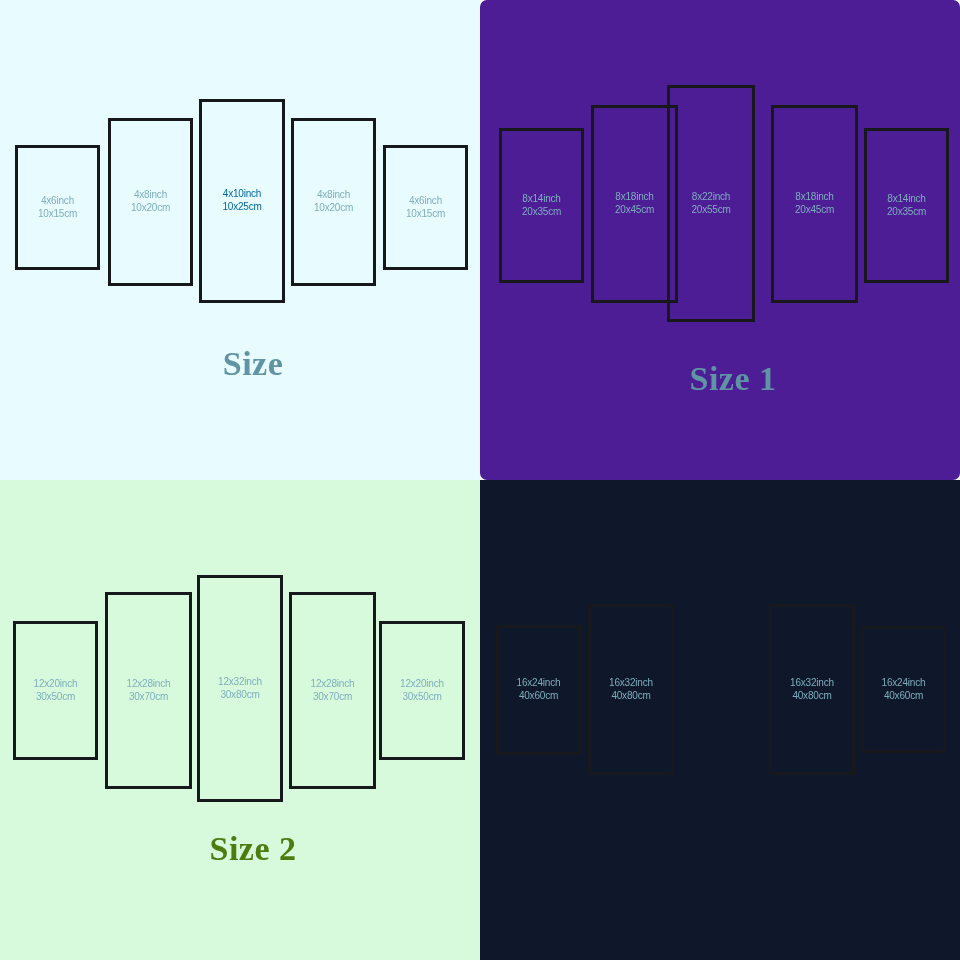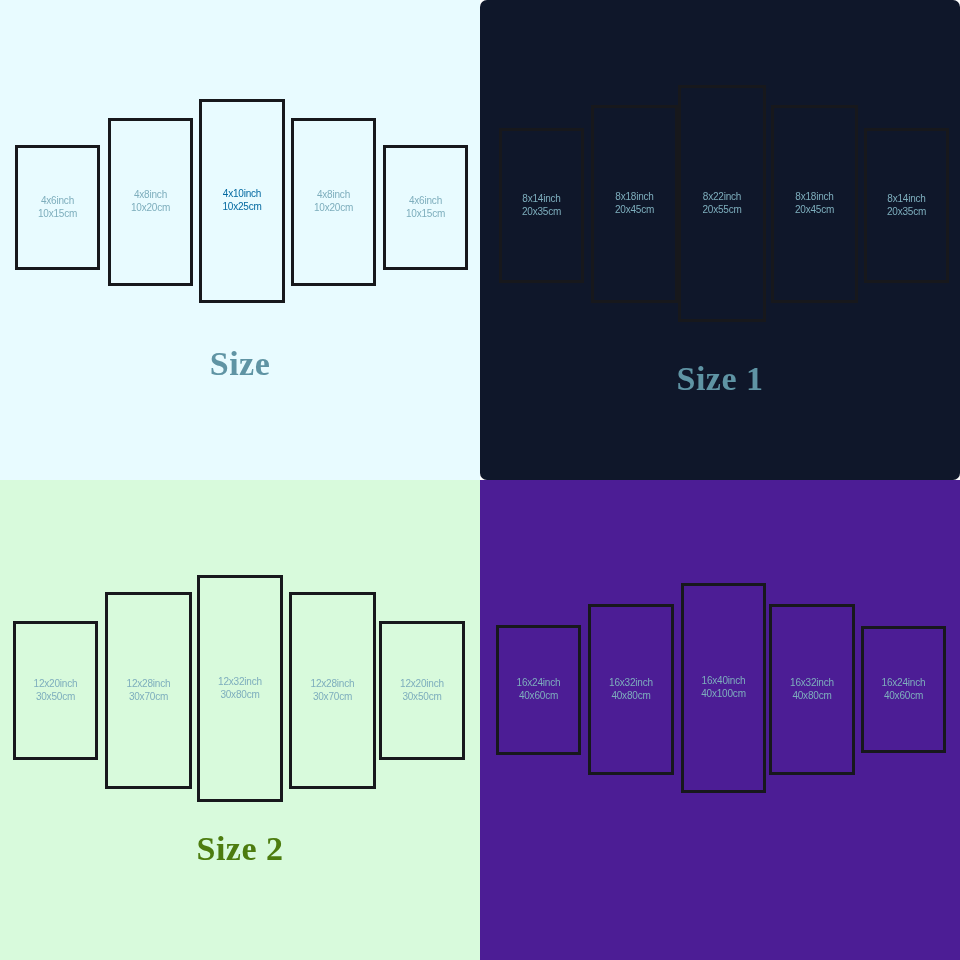--- a/index.html
+++ b/index.html
@@ -68,20 +68,21 @@
   .panel-title {
     position: absolute;
     left: 0;
     width: 480px;
     text-align: center;
     font-family: "Liberation Serif", serif;
     font-weight: 700;
     font-size: 34px;
     color: #5f94a4;
     letter-spacing: 0.5px;
+    padding-left: 13px;
   }
 </style>
 </head>
 <body>
 
 <div id="chart-grid">
     <div class="size-panel" style="background: rgb(232, 251, 255);">
       <div class="frame-row">
         <div class="frame" style="left: 15px; top: 145px; width: 85px; height: 125px; border-color: rgb(23, 24, 28);">
           <div class="frame-label" style="color: rgb(126, 174, 189);"><span>4x6inch</span><span class="line2">10x15cm</span></div>
@@ -94,29 +95,29 @@
         </div>
         <div class="frame" style="left: 291px; top: 118px; width: 85px; height: 168px; border-color: rgb(23, 24, 28);">
           <div class="frame-label" style="color: rgb(126, 174, 189);"><span>4x8inch</span><span class="line2">10x20cm</span></div>
         </div>
         <div class="frame" style="left: 383px; top: 145px; width: 85px; height: 125px; border-color: rgb(23, 24, 28);">
           <div class="frame-label" style="color: rgb(126, 174, 189);"><span>4x6inch</span><span class="line2">10x15cm</span></div>
         </div>
       </div>
       <div class="panel-title" style="top: 345px; color: rgb(95, 148, 164);">Size</div>
     </div>
-    <div class="size-panel" style="background: #0f172a; border-radius: 7px;">
+    <div class="size-panel" style="background: #4c1d95; border-radius: 7px;">
       <div class="frame-row">
         <div class="frame" style="left: 19px; top: 128px; width: 85px; height: 155px; border-color: rgb(23, 24, 28);">
           <div class="frame-label" style="color: rgb(126, 174, 189);"><span>8x14inch</span><span class="line2">20x35cm</span></div>
         </div>
         <div class="frame" style="left: 111px; top: 105px; width: 87px; height: 198px; border-color: rgb(23, 24, 28);">
           <div class="frame-label" style="color: rgb(126, 174, 189);"><span>8x18inch</span><span class="line2">20x45cm</span></div>
         </div>
-        <div class="frame" style="left: 198px; top: 85px; width: 88px; height: 237px; border-color: rgb(23, 24, 28);">
+        <div class="frame" style="left: 187px; top: 85px; width: 88px; height: 237px; border-color: rgb(23, 24, 28);">
           <div class="frame-label" style="color: rgb(126, 174, 189);"><span>8x22inch</span><span class="line2">20x55cm</span></div>
         </div>
         <div class="frame" style="left: 291px; top: 105px; width: 87px; height: 198px; border-color: rgb(23, 24, 28);">
           <div class="frame-label" style="color: rgb(126, 174, 189);"><span>8x18inch</span><span class="line2">20x45cm</span></div>
         </div>
         <div class="frame" style="left: 384px; top: 128px; width: 85px; height: 155px; border-color: rgb(23, 24, 28);">
           <div class="frame-label" style="color: rgb(126, 174, 189);"><span>8x14inch</span><span class="line2">20x35cm</span></div>
         </div>
       </div>
       <div class="panel-title" style="top: 360px; color: rgb(95, 148, 164);">Size 1</div>
@@ -134,30 +135,27 @@
         </div>
         <div class="frame" style="left: 289px; top: 112px; width: 87px; height: 197px; border-color: rgb(23, 24, 28);">
           <div class="frame-label" style="color: rgb(126, 174, 189);"><span>12x28inch</span><span class="line2">30x70cm</span></div>
         </div>
         <div class="frame" style="left: 379px; top: 141px; width: 86px; height: 139px; border-color: rgb(23, 24, 28);">
           <div class="frame-label" style="color: rgb(126, 174, 189);"><span>12x20inch</span><span class="line2">30x50cm</span></div>
         </div>
       </div>
       <div class="panel-title" style="top: 350px; color: #4d7c0f;">Size 2</div>
     </div>
-    <div class="size-panel" style="background: #4c1d95;">
+    <div class="size-panel" style="background: #0f172a;">
       <div class="frame-row">
         <div class="frame" style="left: 16px; top: 145px; width: 85px; height: 130px; border-color: rgb(23, 24, 28);">
           <div class="frame-label" style="color: rgb(126, 174, 189);"><span>16x24inch</span><span class="line2">40x60cm</span></div>
         </div>
         <div class="frame" style="left: 108px; top: 124px; width: 86px; height: 171px; border-color: rgb(23, 24, 28);">
           <div class="frame-label" style="color: rgb(126, 174, 189);"><span>16x32inch</span><span class="line2">40x80cm</span></div>
-        </div>
-        <div class="frame" style="left: 201px; top: 103px; width: 85px; height: 210px; border-color: rgb(23, 24, 28);">
-          <div class="frame-label" style="color: rgb(126, 174, 189);"><span>16x40inch</span><span class="line2">40x100cm</span></div>
         </div>
         <div class="frame" style="left: 289px; top: 124px; width: 86px; height: 171px; border-color: rgb(23, 24, 28);">
           <div class="frame-label" style="color: rgb(126, 174, 189);"><span>16x32inch</span><span class="line2">40x80cm</span></div>
         </div>
         <div class="frame" style="left: 381px; top: 146px; width: 85px; height: 127px; border-color: rgb(23, 24, 28);">
           <div class="frame-label" style="color: rgb(126, 174, 189);"><span>16x24inch</span><span class="line2">40x60cm</span></div>
         </div>
       </div>
     </div>
   </div>

